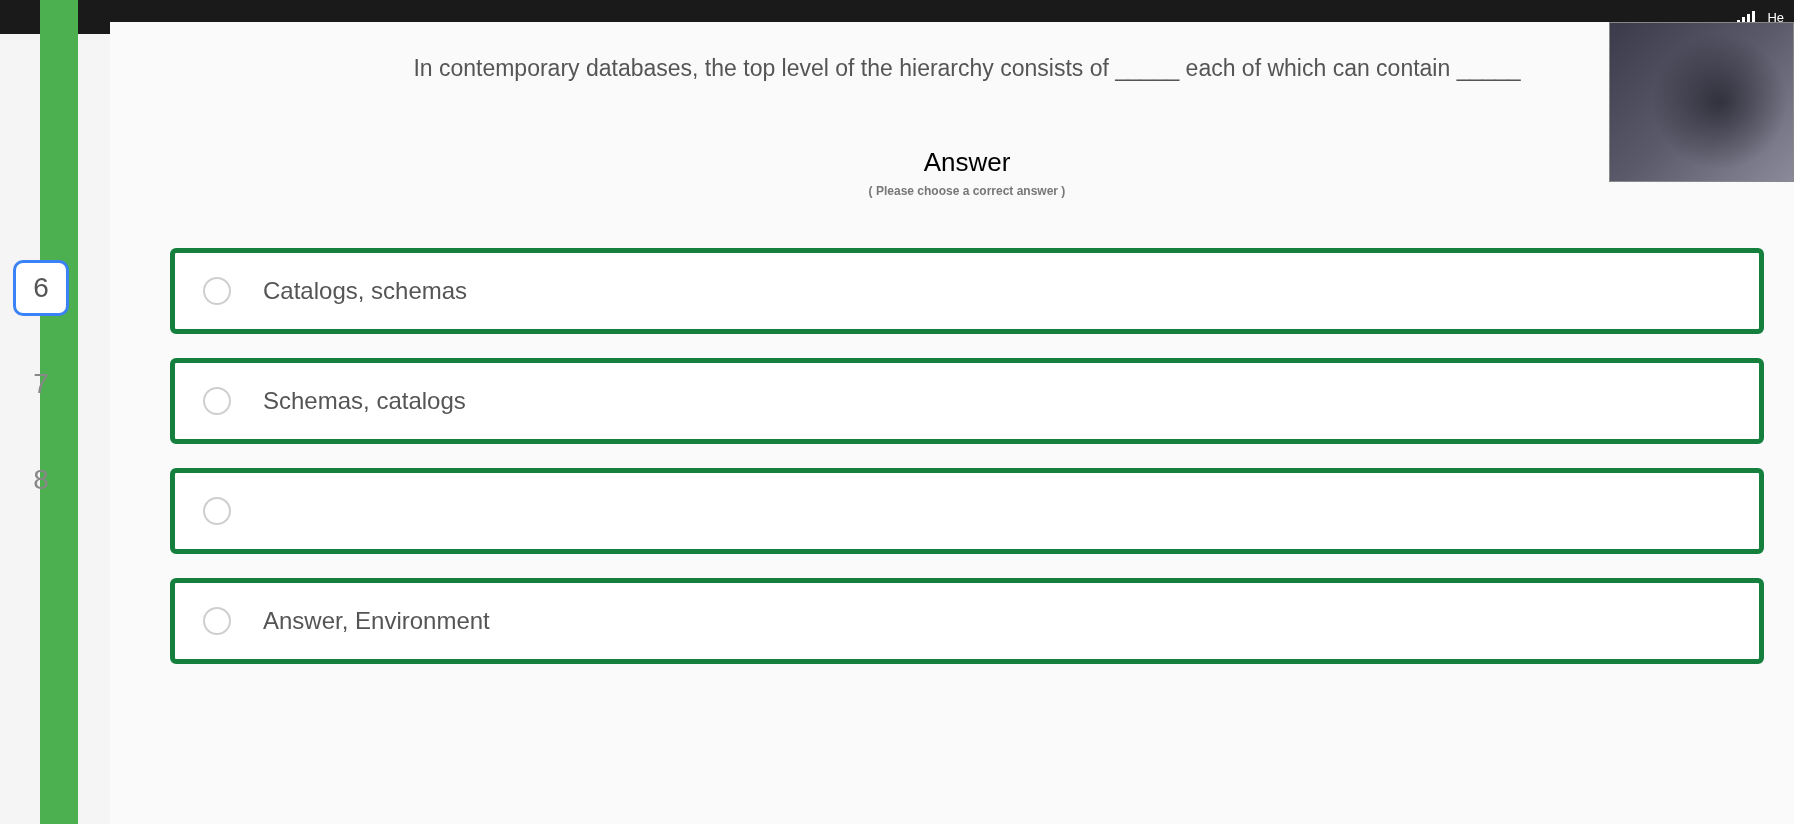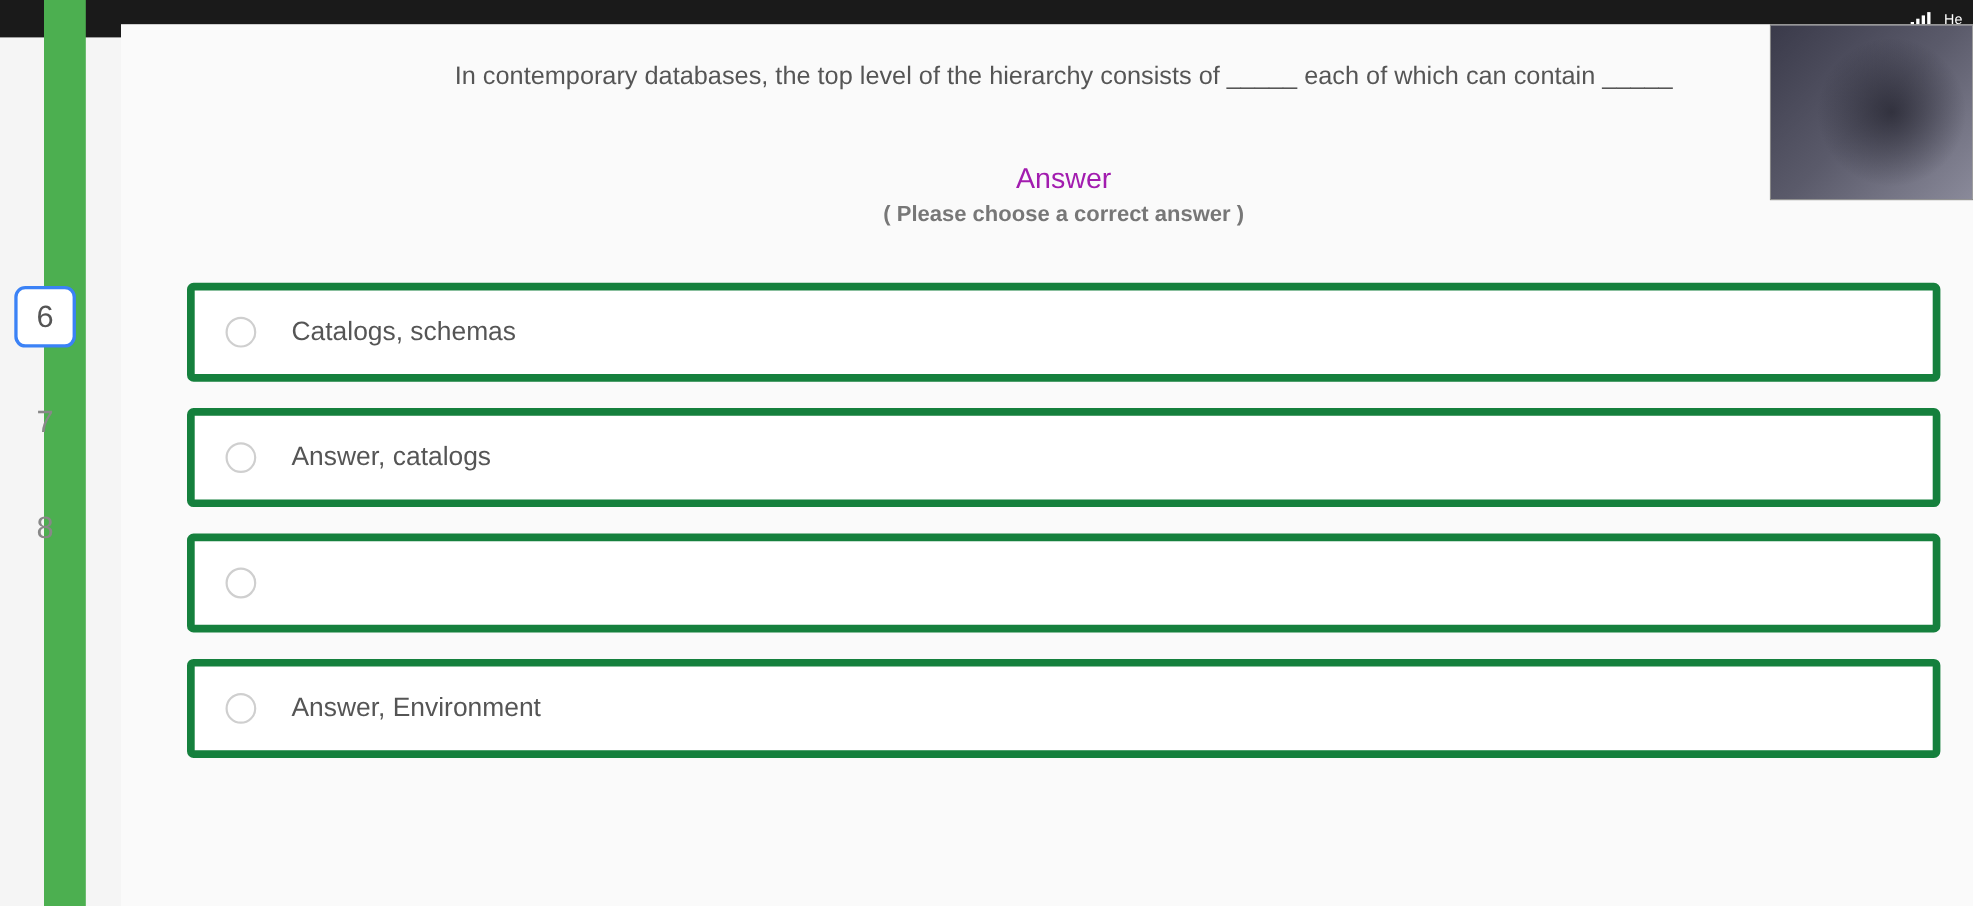--- a/index.html
+++ b/index.html
@@ -93,38 +93,38 @@
     }
     .question-text {
       font-size: 23px;
       color: #555;
       font-weight: 400;
       margin-bottom: 60px;
       line-height: 1.6;
     }
     .answer-heading {
       font-size: 26px;
-      color: #a21caf;
+      color: #000000;
       font-weight: 400;
       margin-bottom: 6px;
     }
     .answer-hint {
-      font-size: 20px;
+      font-size: 12px;
       color: #777;
       font-weight: 600;
       margin-bottom: 50px;
     }
     .options {
       display: flex;
       flex-direction: column;
       gap: 24px;
     }
     .option {
       background: #fff;
-      border: 7px solid #15803d;
+      border: 5px solid #15803d;
       border-radius: 6px;
       padding: 24px 28px;
       display: flex;
       align-items: center;
       gap: 32px;
       cursor: pointer;
     }
     .radio {
       width: 28px;
       height: 28px;
@@ -183,21 +183,21 @@
   <div class="answer-heading">Answer</div>
   <div class="answer-hint">( Please choose a correct answer )</div>
 
   <div class="options">
     <div class="option">
       <div class="radio"></div>
       <div class="option-text">Catalogs, schemas</div>
     </div>
     <div class="option">
       <div class="radio"></div>
-      <div class="option-text">Answer, catalogs</div>
+      <div class="option-text">Schemas, catalogs</div>
     </div>
     <div class="option">
       <div class="radio"></div>
     </div>
     <div class="option">
       <div class="radio"></div>
       <div class="option-text">Answer, Environment</div>
     </div>
   </div>
 </div>

